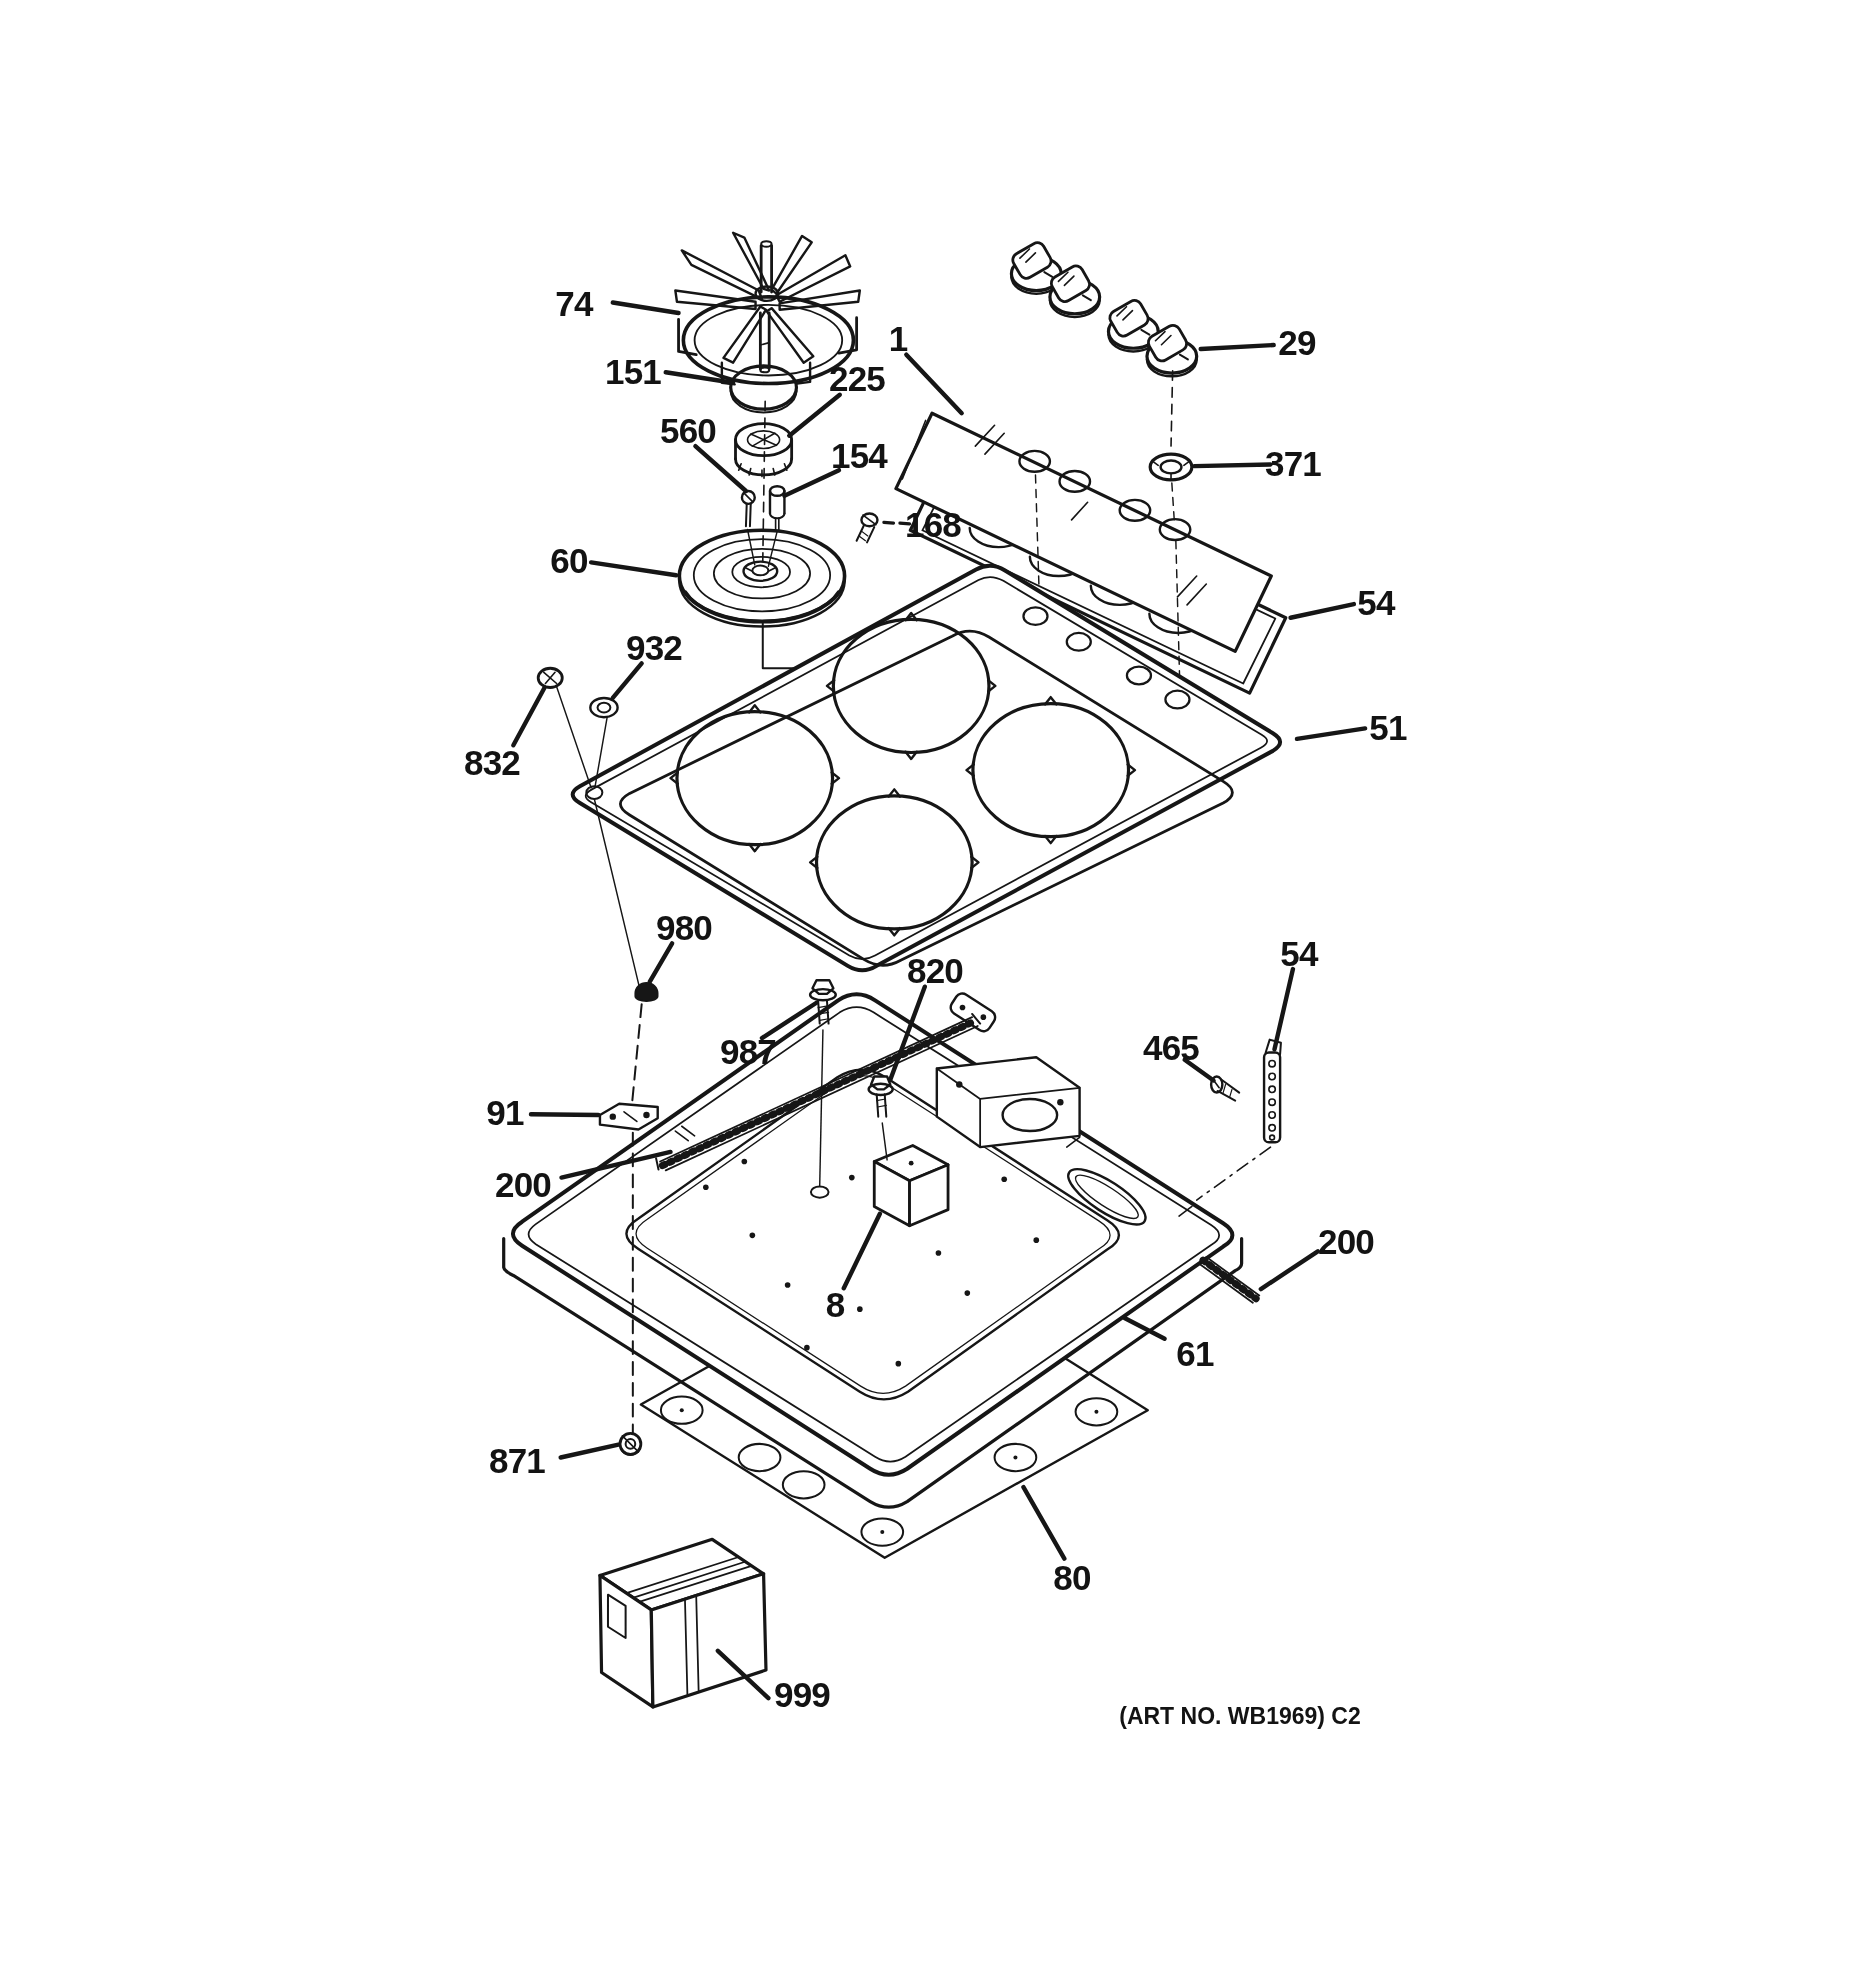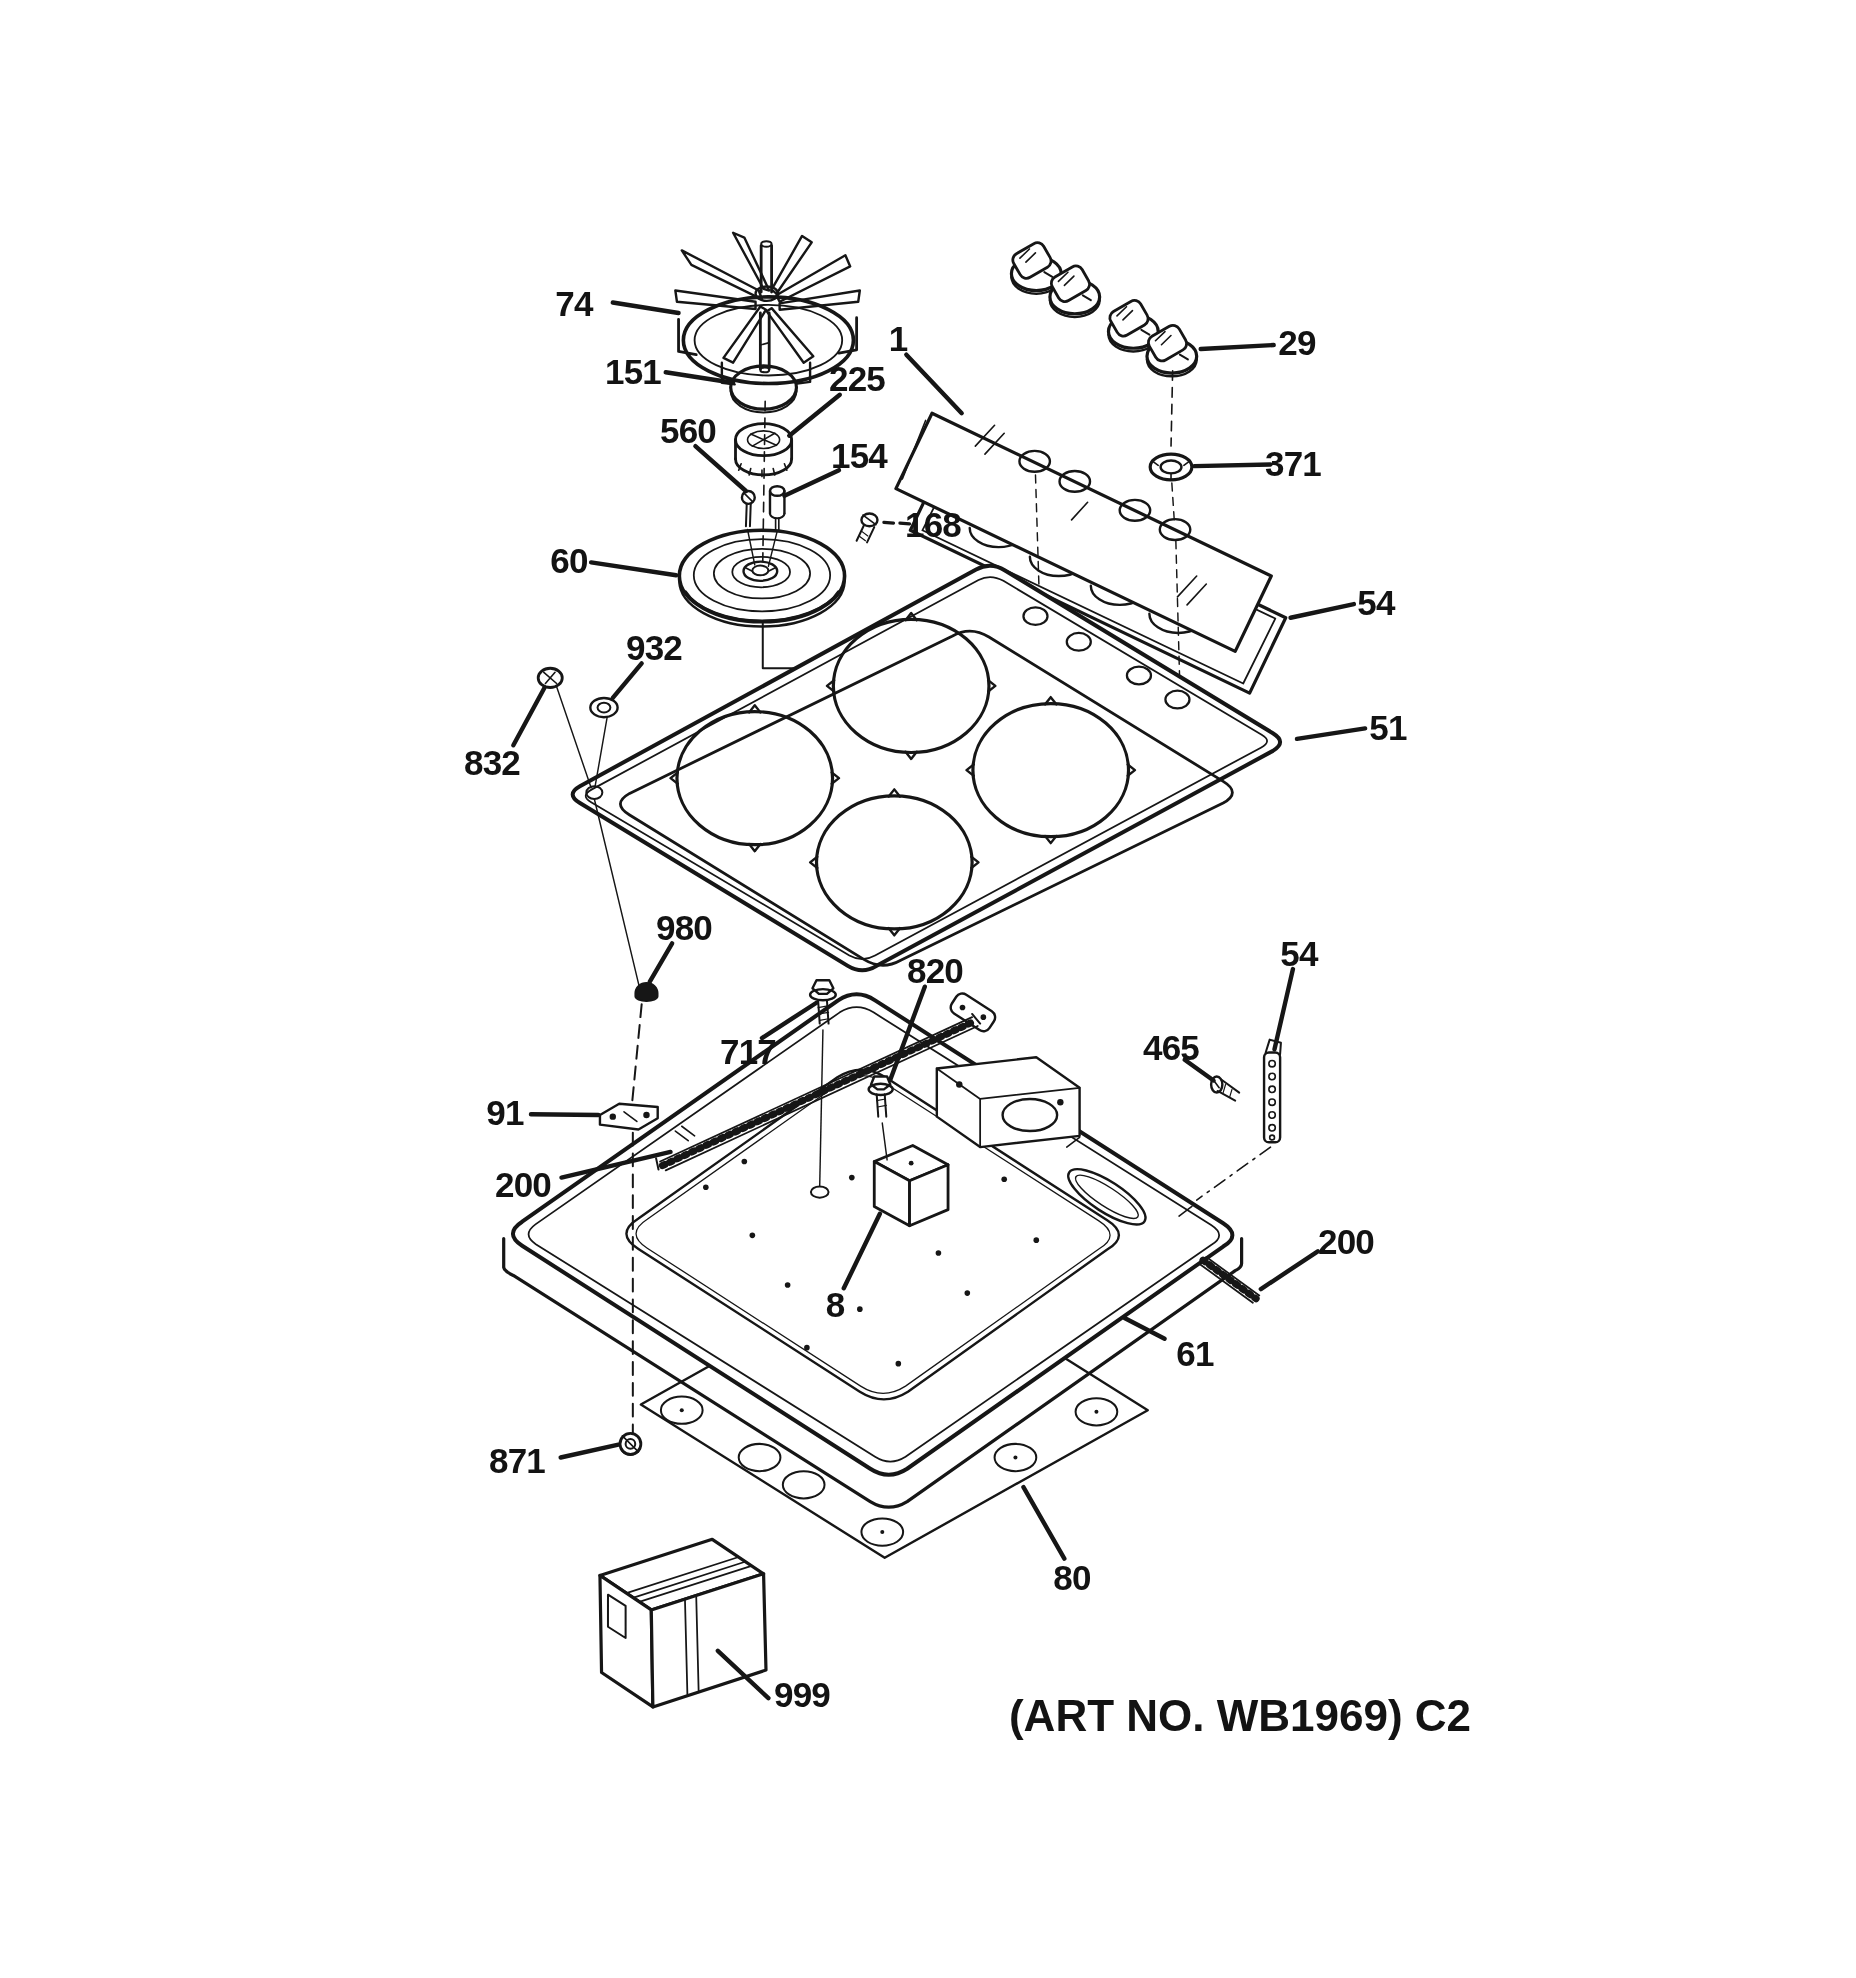--- a/index.html
+++ b/index.html
@@ -1,21 +1,21 @@
 <!DOCTYPE html>
 <html style="font-size:13px"><head>
 <meta charset="utf-8">
 <style>
   html,body{margin:0;padding:0;background:#ffffff;}
   .stage{position:relative;width:1856px;height:1979px;background:#ffffff;overflow:hidden;
          font-family:"Liberation Sans", sans-serif;}
   .stage svg{position:absolute;left:0;top:0;}
   .lbl{position:absolute;transform:translate(-50%,-50%);font-weight:bold;font-size:35px;
        color:#131313;letter-spacing:-0.8px;white-space:nowrap;}
-  .art{position:absolute;transform:translate(-50%,-50%);font-weight:bold;font-size:44px;
+  .art{position:absolute;transform:translate(-50%,-50%);font-weight:bold;font-size:23px;
        color:#131313;white-space:nowrap;}
 </style>
 </head>
 <body>
 
 <div class="stage">
 
 <svg width="1856" height="1979" viewBox="0 0 2314 2467" fill="none" stroke="#161616" stroke-linecap="round" stroke-linejoin="round">
 
   <g>
@@ -378,21 +378,21 @@
 <div class="lbl" style="left:569px;top:561px">60</div>
 <div class="lbl" style="left:898px;top:339px">1</div>
 <div class="lbl" style="left:1297px;top:343px">29</div>
 <div class="lbl" style="left:1293px;top:464px">371</div>
 <div class="lbl" style="left:1376px;top:603px">54</div>
 <div class="lbl" style="left:1388px;top:728px">51</div>
 <div class="lbl" style="left:654px;top:648px">932</div>
 <div class="lbl" style="left:492px;top:763px">832</div>
 <div class="lbl" style="left:684px;top:928px">980</div>
 <div class="lbl" style="left:935px;top:971px">820</div>
-<div class="lbl" style="left:748px;top:1052px">717</div>
+<div class="lbl" style="left:748px;top:1052px">987</div>
 <div class="lbl" style="left:1171px;top:1048px">465</div>
 <div class="lbl" style="left:1299px;top:954px">54</div>
 <div class="lbl" style="left:505px;top:1113px">91</div>
 <div class="lbl" style="left:523px;top:1185px">200</div>
 <div class="lbl" style="left:835px;top:1305px">8</div>
 <div class="lbl" style="left:1195px;top:1354px">61</div>
 <div class="lbl" style="left:517px;top:1461px">871</div>
 <div class="lbl" style="left:1346px;top:1242px">200</div>
 <div class="lbl" style="left:1072px;top:1578px">80</div>
 <div class="lbl" style="left:802px;top:1695px">999</div>

